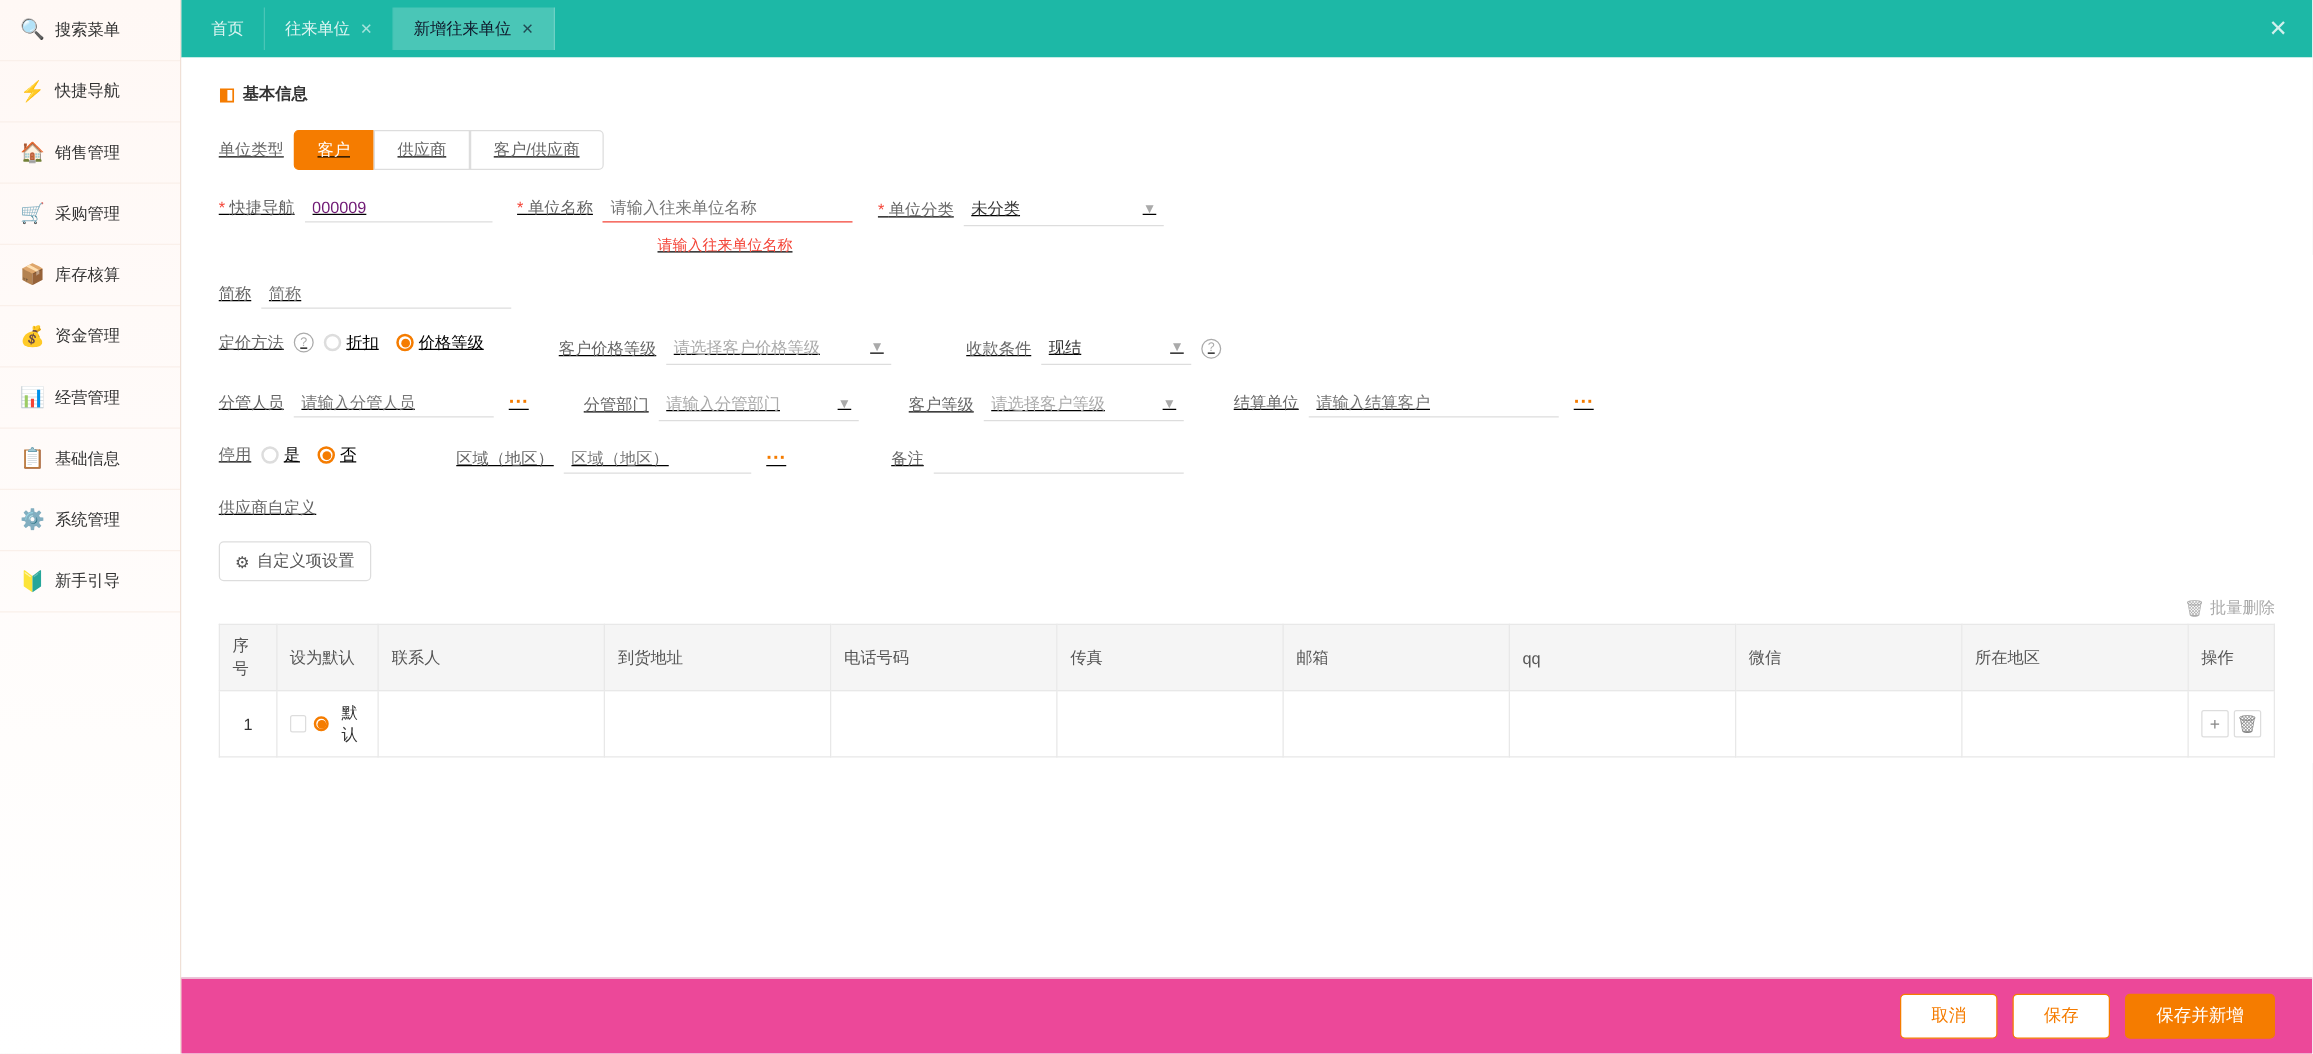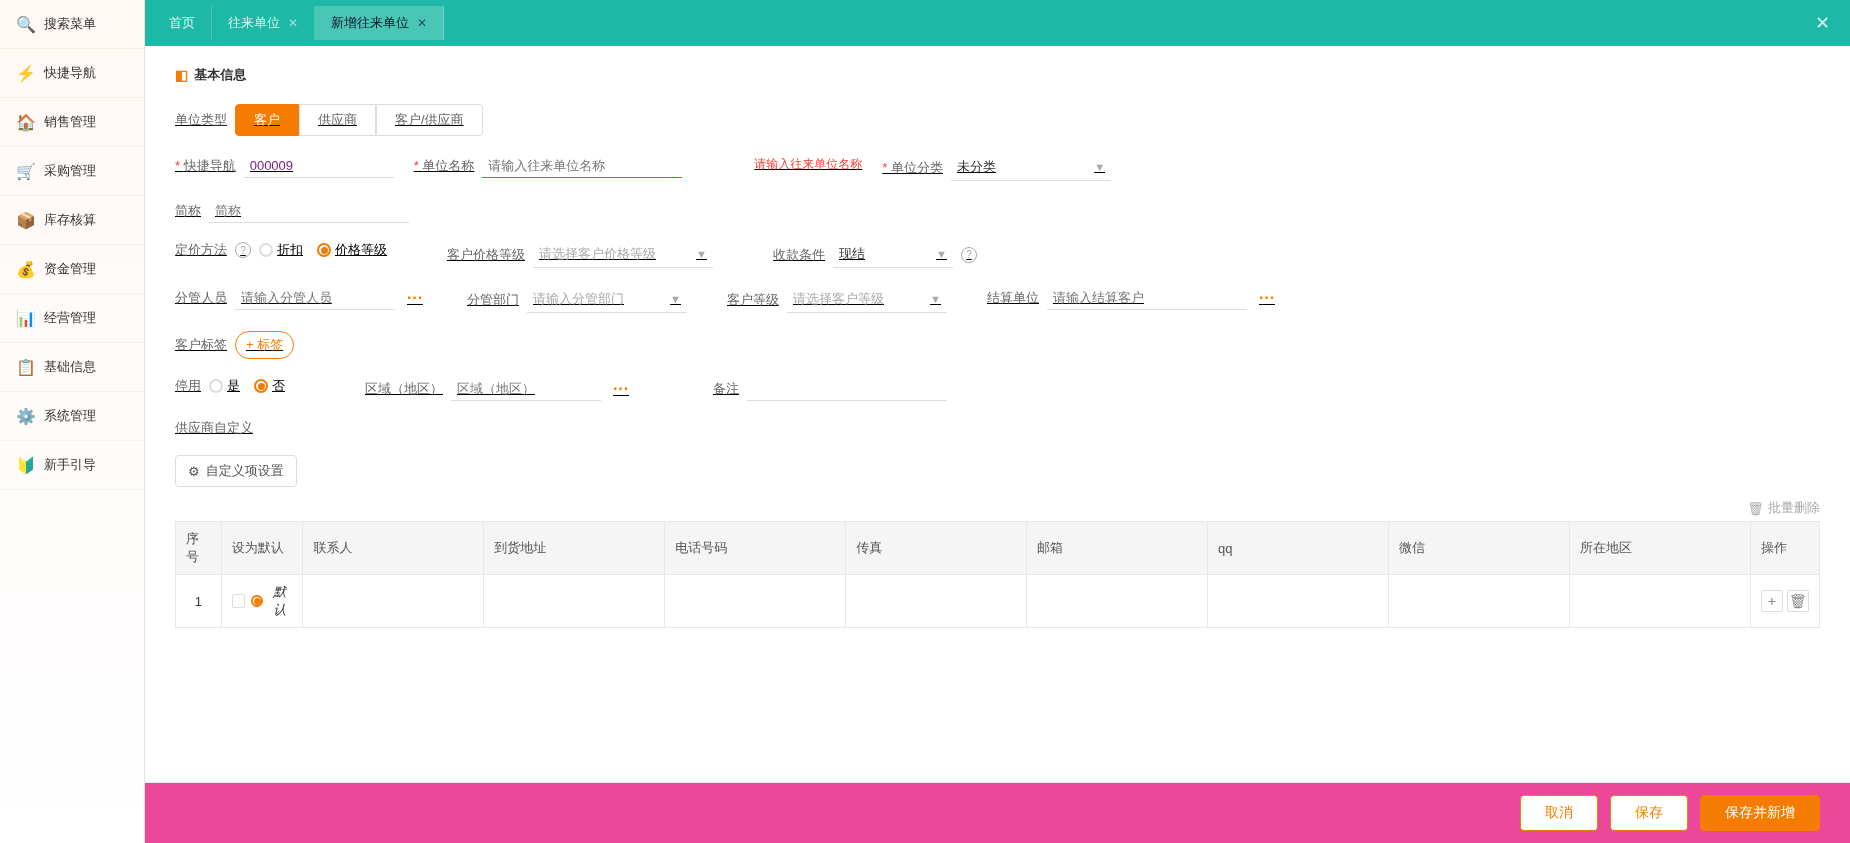--- a/index.html
+++ b/index.html
@@ -376,21 +376,21 @@
           <button class="type-btn">客户/供应商</button>
         </div>
       </div>
     </div>
 
     <div class="form-row" style="align-items:flex-start;">
       <div class="form-group">
         <span class="form-label required">快捷导航</span>
         <input class="form-input form-input-medium" type="text" value="000009" style="">
       </div>
-      <div class="form-group" style="align-items: flex-start;">
+      <div class="form-group" style="flex-direction: column; align-items: center;">
         <div style="display:flex; align-items:center; gap:8px;">
           <span class="form-label required">单位名称</span>
           <div class="input-wrapper">
             <input class="form-input form-input-wide error" type="text" placeholder="请输入往来单位名称" style="">
           </div>
         </div>
         <div style="display:flex; align-items:center; gap:8px;">
           <span style="min-width: 56px;"></span>
           <span class="error-msg">请输入往来单位名称</span>
         </div>
@@ -468,28 +468,20 @@
           <span class="chevron-down">▼</span>
         </div>
       </div>
       <div class="form-group" style="margin-left: 20px;">
         <span class="form-label">结算单位</span>
         <input class="form-input form-input-wide" type="text" placeholder="请输入结算客户" style="">
         <span class="more-btn">···</span>
       </div>
     </div>
 
-    <div class="form-row">
-      <div class="form-group">
-        <span class="form-label">客户标签</span>
-        <button class="tag-btn">
-          <span>+ 标签</span>
-        </button>
-      </div>
-    </div>
 
     <div class="form-row">
       <div class="form-group">
         <span class="form-label">停用</span>
         <div class="radio-group">
           <div class="radio-item">
             <div class="radio-circle"></div>
             <span>是</span>
           </div>
           <div class="radio-item">
@@ -538,21 +530,21 @@
           <th>qq</th>
           <th>微信</th>
           <th>所在地区</th>
           <th>操作</th>
         </tr>
       </thead>
       <tbody>
         <tr>
           <td>1</td>
           <td style="text-align:center;">
-            <div style="display:flex; align-items:center; gap:6px; justify-content:flex-start;font-style:italic;">
+            <div style="display:flex; align-items:center; gap:6px; justify-content:flex-start;">
               <div class="checkbox"></div>
               <div style="display:flex; align-items:center; gap:4px;">
                 <div class="radio-circle selected" style="width:12px;height:12px;"></div>
                 <span>默认</span>
               </div>
             </div>
           </td>
           <td><input type="text" style="border: none; outline: none; width: 100%;"></td>
           <td><input type="text" style="border: none; outline: none; width: 100%;"></td>
           <td><input type="text" style="border: none; outline: none; width: 100%;"></td>

